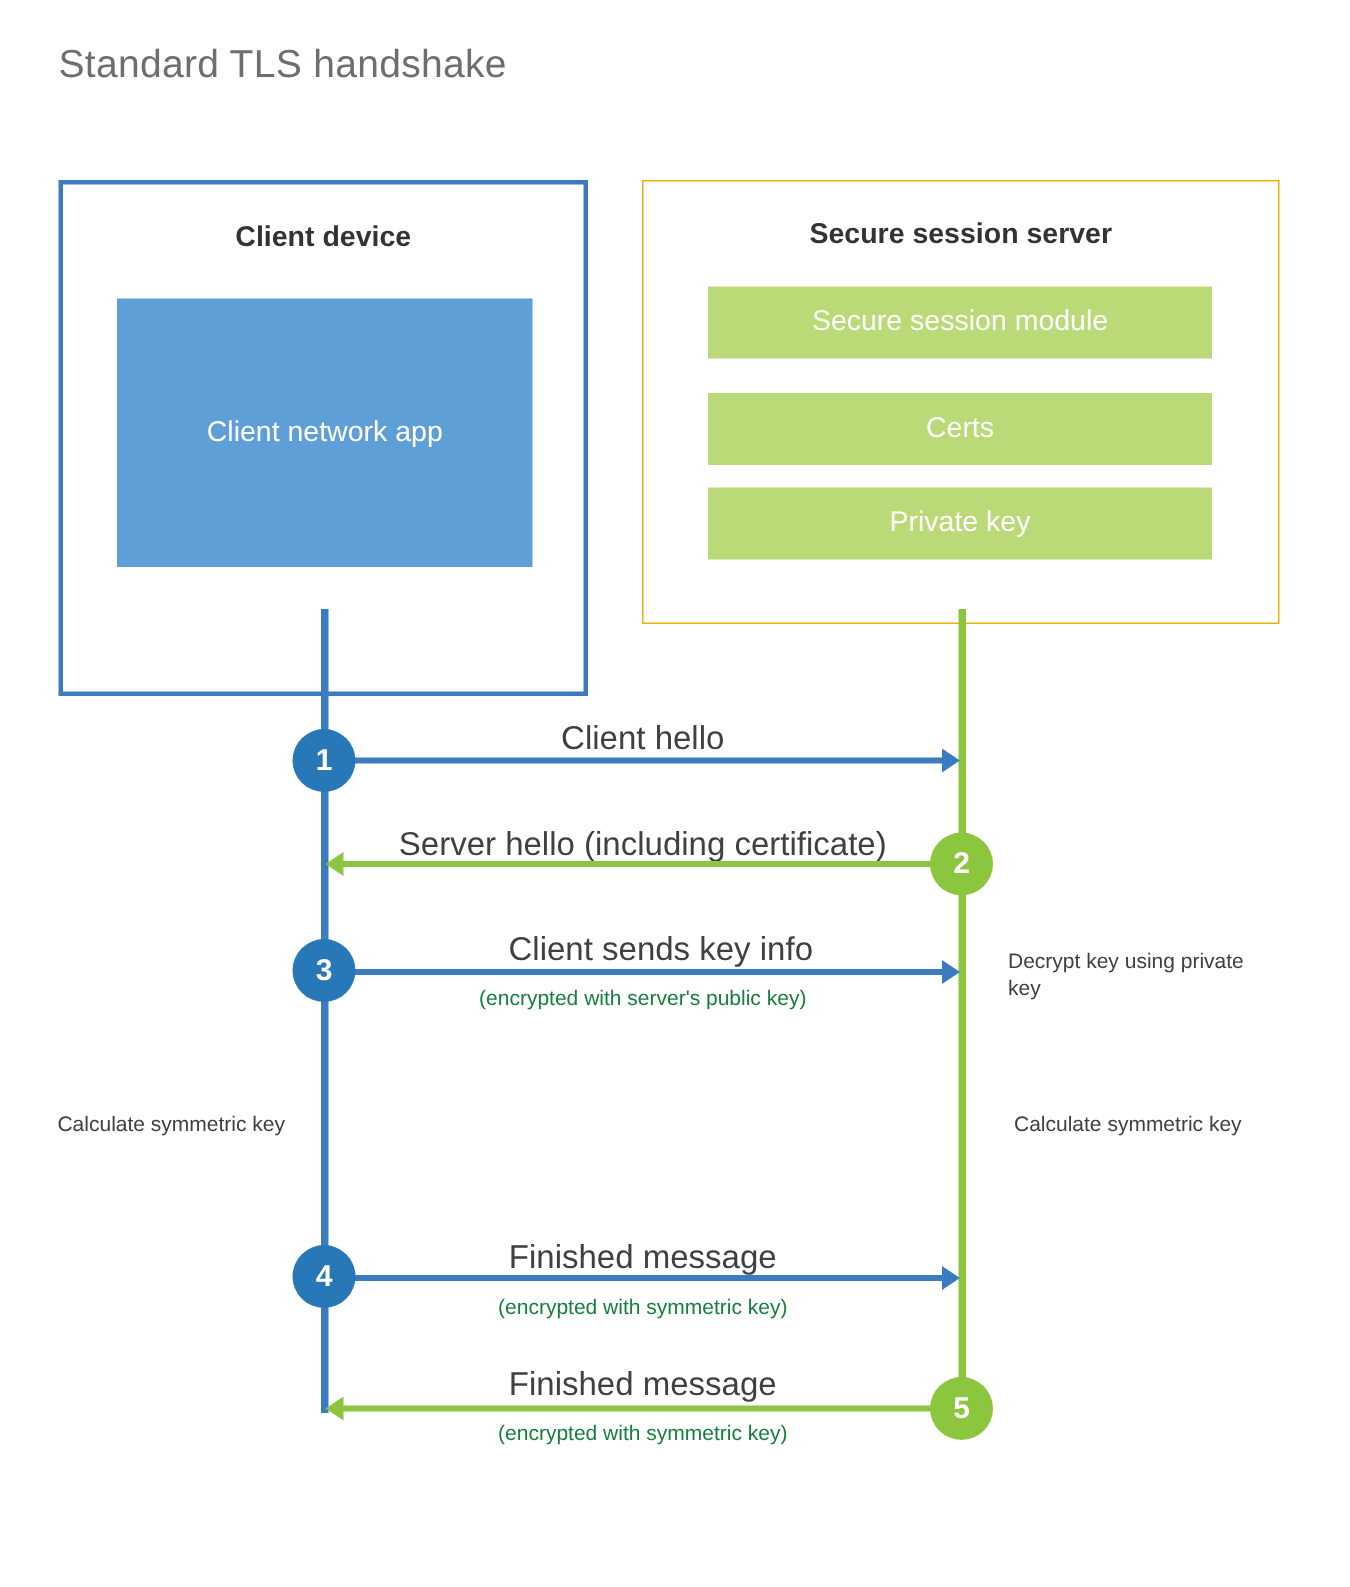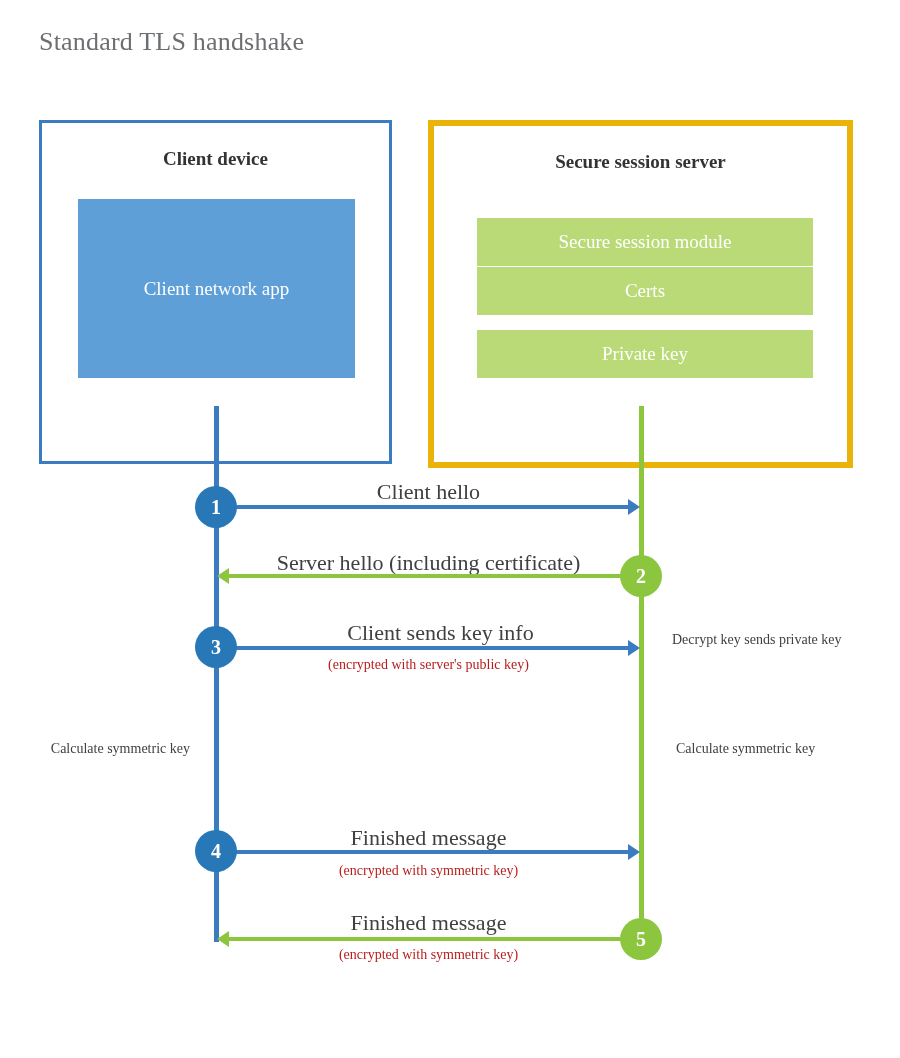--- a/index.html
+++ b/index.html
@@ -10,21 +10,20 @@
   }
   body {
     font-family: "Liberation Sans", sans-serif;
   }
   #page {
     position: relative;
     width: 900px;
     height: 1058px;
     background: #ffffff;
     overflow: hidden;
-    font-family: Liberation Serif, serif;
   }
 
   
   .page-title {
     position: absolute;
     left: 39px;
     top: 27px;
     font-size: 26px;
     font-weight: 300;
     color: #6d6e71;
@@ -42,22 +41,22 @@
     left: 39px;
     top: 120px;
     width: 353px;
     height: 344px;
     border: 3px solid #3a7cbf;
   }
   .party-box.server {
     left: 428px;
     top: 120px;
     width: 425px;
-    height: 348px;
-    border: 6px solid #eab308;
+    height: 296px;
+    border: 1px solid #eab308;
   }
   .party-title {
     position: absolute;
     left: 0;
     right: 0;
     top: 25px;
     text-align: center;
     font-size: 19px;
     font-weight: bold;
     color: #333333;
@@ -90,21 +89,21 @@
     width: 336px;
     height: 48px;
     background: #bada78;
     color: #ffffff;
     display: flex;
     align-items: center;
     justify-content: center;
     font-size: 19px;
     font-weight: 400;
   }
-  .server-block.b0 { top: 92px; text-align: center; }
+  .server-block.b0 { top: 70px; text-align: center; }
   .server-block.b1 { top: 141px; }
   .server-block.b2 { top: 204px; }
 
   
   .lifeline {
     position: absolute;
     width: 5px;
   }
   .lifeline.client-line {
     left: 214px;
@@ -166,21 +165,21 @@
     font-size: 22px;
     font-weight: 400;
     color: #404040;
     white-space: nowrap;
   }
   .msg-sub {
     position: absolute;
     text-align: center;
     font-size: 14px;
     font-weight: 400;
-    color: #b91c1c;
+    color: #15803d;
     white-space: nowrap;
   }
 
   
   .side-note {
     position: absolute;
     font-size: 14px;
     font-weight: 400;
     color: #404040;
     line-height: 1.3;
@@ -222,21 +221,21 @@
   </div>
   <div class="step-circle green" style="left:620px; top:555px;">2</div>
 
   <div class="msg-label" style="left:228px; top:620px; width:425px;">Client sends key info</div>
   <div class="msg-arrow blue" style="left:216px; top:646px; width:413px;">
     <span class="head right"></span>
   </div>
   <div class="msg-sub" style="left:216px; top:657px; width:425px;">(encrypted with server's public key)</div>
   <div class="step-circle blue" style="left:195px; top:626px;">3</div>
 
-  <div class="side-note right-of-line" style="left:672px; top:631px; width:180px;">Decrypt key sends private key</div>
+  <div class="side-note right-of-line" style="left:672px; top:631px; width:180px;">Decrypt key using private key</div>
 
   <div class="side-note left-of-line" style="left:20px; top:740px; width:170px;">Calculate symmetric key</div>
   <div class="side-note right-of-line" style="left:676px; top:740px; width:170px;">Calculate symmetric key</div>
 
   <div class="msg-label" style="left:216px; top:825px; width:425px;">Finished message</div>
   <div class="msg-arrow blue" style="left:216px; top:850px; width:413px;">
     <span class="head right"></span>
   </div>
   <div class="msg-sub" style="left:216px; top:863px; width:425px;">(encrypted with symmetric key)</div>
   <div class="step-circle blue" style="left:195px; top:830px;">4</div>

